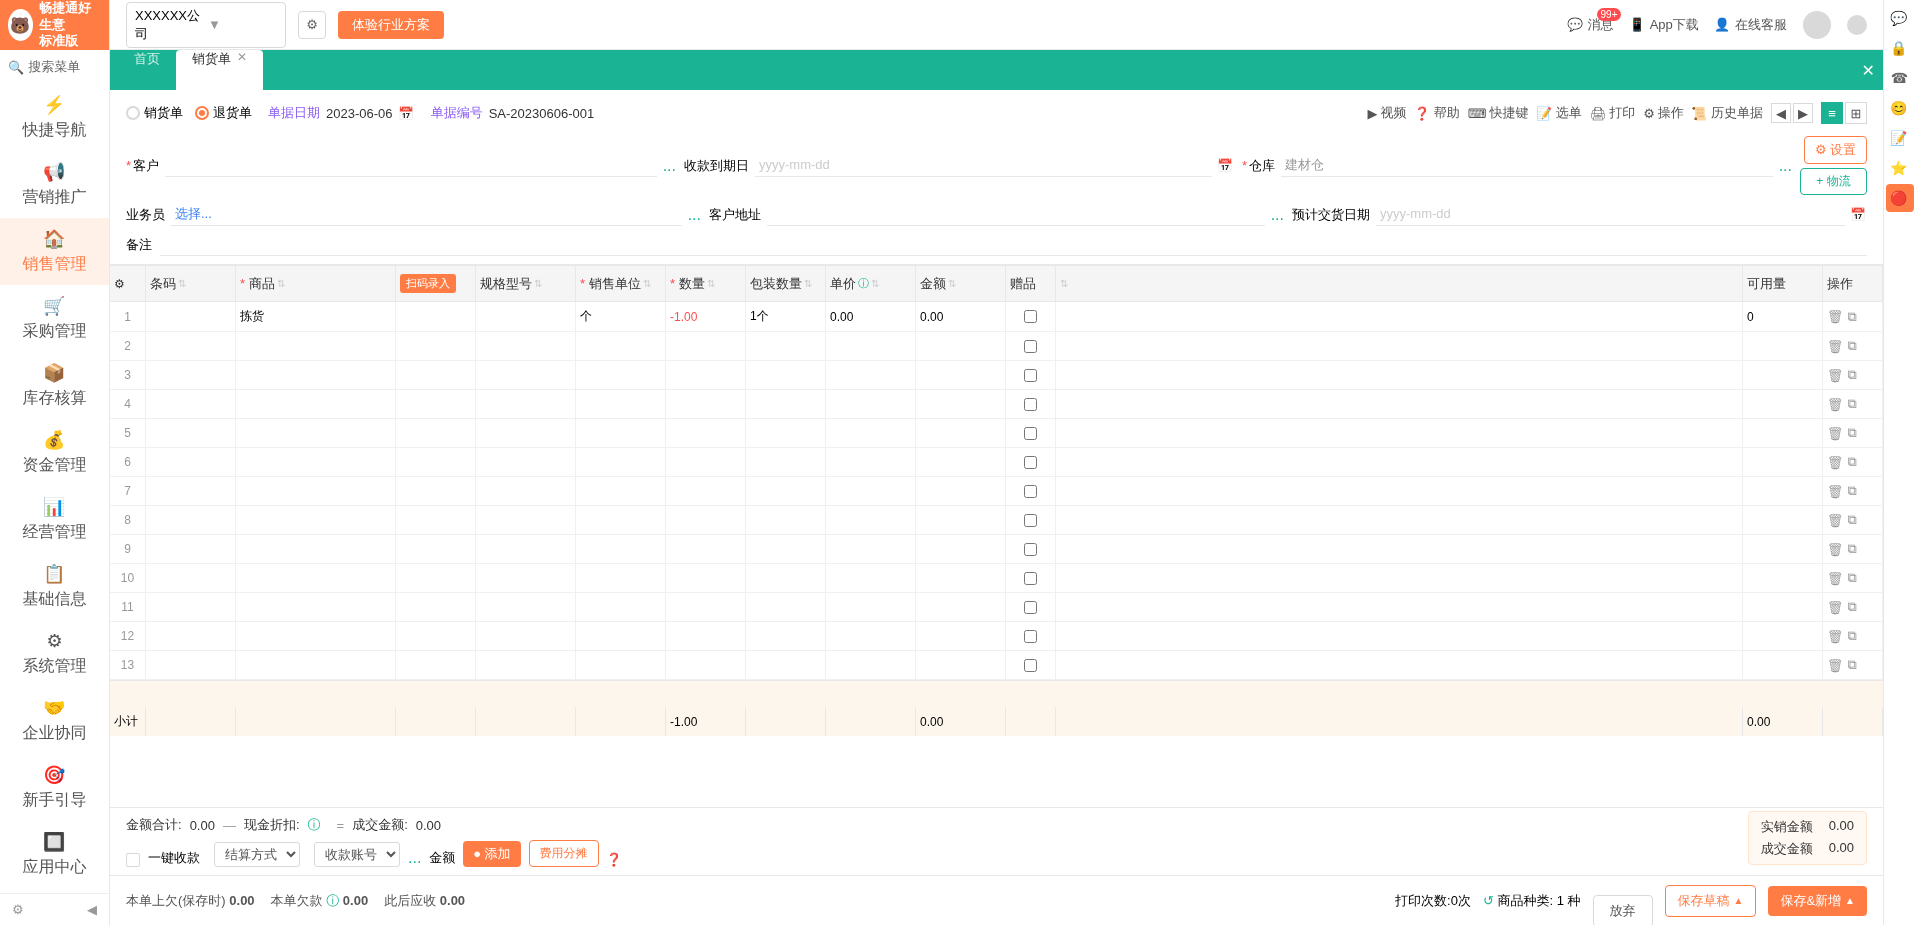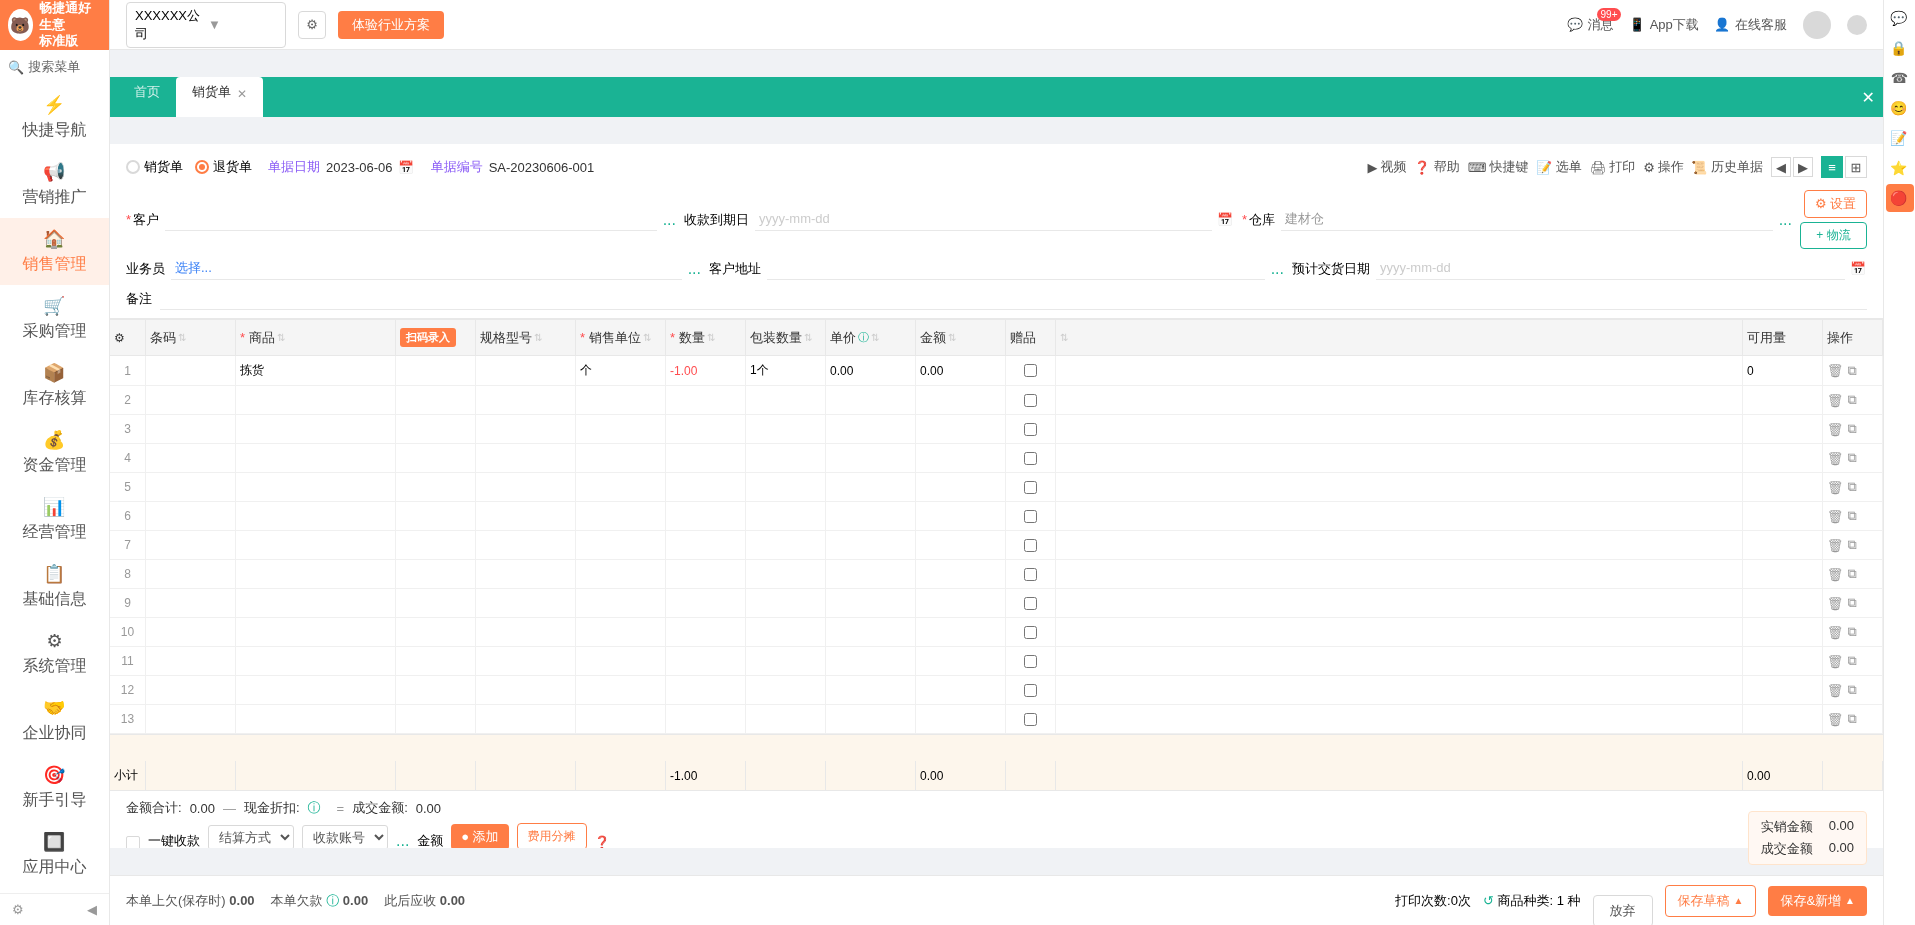--- a/index.html
+++ b/index.html
@@ -13,37 +13,37 @@
     .sidebar-logo-text { color: #fff; font-size: 11px; line-height: 1.3; font-weight: bold; }
     .sidebar-search { display: flex; align-items: center; gap: 4px; padding: 8px; cursor: pointer; color: #666; }
     .sidebar-nav { flex: 1; overflow-y: auto; }
     .sidebar-item { display: flex; flex-direction: column; align-items: center; padding: 10px 4px; cursor: pointer; color: #555; gap: 4px; }
     .sidebar-item.active { background: #fff0e8; color: #ff7d45; }
     .sidebar-item-icon { font-size: 18px; }
     .sidebar-item-label { font-size: 16px; text-align: right; }
     .sidebar-bottom { display: flex; align-items: center; justify-content: space-between; padding: 8px 12px; border-top: 1px solid #eee; }
 
     
-    .main { flex: 1; display: flex; flex-direction: column; height: 100%; overflow: hidden; gap: 27px; }
+    .main { flex: 1; display: flex; flex-direction: column; height: 100%; overflow: hidden; }
 
     
     .header { background: #fff; height: 50px; display: flex; align-items: center; padding: 0 16px; gap: 12px; border-bottom: 1px solid #e8e8e8; flex-shrink: 0; }
     .company-select { display: flex; align-items: center; gap: 4px; border: 1px solid #d9d9d9; border-radius: 4px; padding: 4px 8px; cursor: pointer; min-width: 160px; }
     .company-select span { flex: 1; }
     .company-select .arrow { color: #999; }
     .gear-btn { width: 28px; height: 28px; border: 1px solid #d9d9d9; border-radius: 4px; display: flex; align-items: center; justify-content: center; cursor: pointer; color: #666; }
     .trial-btn { background: #ff7d45; color: #fff; border: none; padding: 5px 14px; border-radius: 4px; cursor: pointer; font-size: 13px; }
     .header-right { margin-left: auto; display: flex; align-items: center; gap: 16px; color: #555; }
     .header-right-item { display: flex; align-items: center; gap: 4px; cursor: pointer; position: relative; }
     .badge { background: #ff4d4f; color: #fff; border-radius: 10px; font-size: 10px; padding: 1px 4px; position: absolute; top: -8px; right: -8px; }
     .avatar { width: 28px; height: 28px; background: #d9d9d9; border-radius: 50%; }
 
     
     .tab-bar { background: #1ab394; display: flex; align-items: center; padding: 0 8px; height: 40px; flex-shrink: 0; }
-    .tab { padding: 16px 16px; height: 40px; display: flex; align-items: flex-end; gap: 6px; cursor: pointer; color: rgba(255,255,255,0.8); font-size: 13px; }
+    .tab { padding: 0 16px; height: 40px; display: flex; align-items: flex-start; gap: 6px; cursor: pointer; color: rgba(255,255,255,0.8); font-size: 13px; }
     .tab.active { background: #fff; color: #333; border-radius: 4px 4px 0 0; }
     .tab-close { font-size: 12px; color: #999; cursor: pointer; }
     .close-all { margin-left: auto; color: #fff; cursor: pointer; font-size: 16px; }
 
     
     .content { flex: 1; overflow-y: auto; background: #f5f5f5; display: flex; flex-direction: column; }
 
     
     .form-area { background: #fff; margin: 0; padding: 12px 16px 8px; border-bottom: 1px solid #e8e8e8; }
     .form-top-bar { display: flex; align-items: center; gap: 16px; margin-bottom: 12px; }
@@ -72,21 +72,21 @@
     .required { color: #ff4d4f; margin-right: 2px; }
     .setting-btn { background: #fff; border: 1px solid #ff7d45; color: #ff7d45; padding: 4px 10px; border-radius: 4px; cursor: pointer; margin-left: 4px; font-size: 12px; }
     .logistics-btn { background: #fff; border: 1px solid #1ab394; color: #1ab394; padding: 4px 10px; border-radius: 4px; cursor: pointer; font-size: 12px; }
 
     
     .table-area { background: #fff; flex: 1; }
     .table-wrapper { width: 100%; }
     .table-header { display: flex; background: #f5f5f5; border-bottom: 1px solid #e8e8e8; border-top: 1px solid #e8e8e8; }
     .th { padding: 8px 4px; text-align: left; color: #333; font-weight: 500; border-right: 1px solid #e8e8e8; display: flex; align-items: center; gap: 2px; font-size: 12px; white-space: nowrap; overflow: hidden; }
     .th .sort-icon { color: #ccc; font-size: 10px; display: flex; flex-direction: column; }
-    .scan-btn { background: #ff7d45; color: #fff; padding: 2px 6px; border-radius: 3px; font-size: 11px; border: none; cursor: pointer; font-weight: bold; }
+    .scan-btn { background: #ff7d45; color: #fff; padding: 2px 6px; border-radius: 3px; font-size: 11px; border: none; cursor: pointer; }
     .table-row { display: flex; border-bottom: 1px solid #f0f0f0; }
     .td { padding: 6px 4px; border-right: 1px solid #f0f0f0; display: flex; align-items: center; font-size: 12px; overflow: hidden; }
     .td.number { color: #999; justify-content: center; }
     .td.red { color: #ff4d4f; }
     .checkbox-td { justify-content: center; }
     .subtotal-row { display: flex; background: #fdf6ec; border-top: 1px solid #e8e8e8; }
     .subtotal-td { padding: 6px 4px; border-right: 1px solid #e8e8e8; font-size: 12px; display: flex; align-items: center; font-weight: 500; margin-top: 26px; }
 
     
     .col-gear { width: 36px; flex-shrink: 0; }
@@ -105,21 +105,21 @@
     .col-ops { width: 60px; flex-shrink: 0; }
 
     
     .bottom-area { background: #fff; border-top: 1px solid #e8e8e8; padding: 8px 16px; }
     .calc-row { display: flex; align-items: center; gap: 8px; margin-bottom: 6px; color: #333; font-size: 13px; }
     .calc-label { color: #333; }
     .calc-value { color: #333; }
     .calc-dash { color: #999; }
     .payment-row { display: flex; align-items: flex-end; gap: 8px; }
     .checkbox-sm { width: 14px; height: 14px; border: 1px solid #d9d9d9; border-radius: 2px; display: inline-block; cursor: pointer; }
-    .pay-select { border: 1px solid #d9d9d9; border-radius: 3px; padding: 3px 6px; color: #555; cursor: pointer; min-width: 80px; background: #fff; }
+    .pay-select { border: 1px solid #d9d9d9; border-radius: 3px; padding: 3px 6px; color: #555; cursor: pointer; min-width: 80px; background: #fff; margin-left: 6px; }
     .pay-btn { background: #ff7d45; color: #fff; border: none; padding: 4px 10px; border-radius: 4px; cursor: pointer; font-size: 12px; }
     .feefen-btn { border: 1px solid #ff7d45; color: #ff7d45; background: #fff; padding: 4px 10px; border-radius: 4px; cursor: pointer; font-size: 12px; }
 
     
     .footer-bar { background: #fff; border-top: 1px solid #e8e8e8; display: flex; align-items: center; padding: 0 16px; height: 50px; flex-shrink: 0; }
     .footer-info { display: flex; gap: 16px; align-items: center; color: #555; font-size: 12px; flex: 1; }
     .footer-right { display: flex; align-items: center; gap: 12px; }
     .abandon-btn { border: 1px solid #d9d9d9; background: #fff; padding: 6px 16px; border-radius: 4px; cursor: pointer; color: #555; margin-top: 20px; }
     .save-draft-btn { border: 1px solid #ff7d45; color: #ff7d45; background: #fff; padding: 6px 12px; border-radius: 4px; cursor: pointer; display: flex; align-items: center; gap: 4px; }
     .save-new-btn { background: #ff7d45; color: #fff; border: none; padding: 6px 12px; border-radius: 4px; cursor: pointer; display: flex; align-items: center; gap: 4px; }

